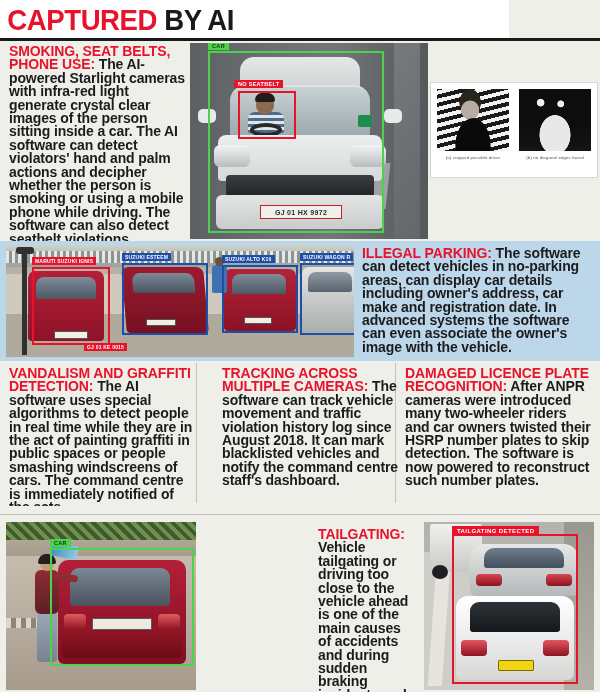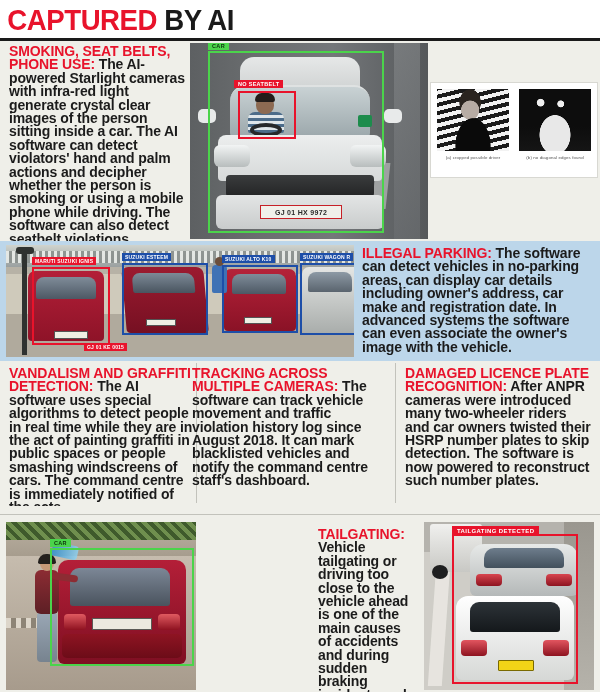--- a/index.html
+++ b/index.html
@@ -11,21 +11,21 @@
   }
   .page {
     position: relative;
     width: 600px; height: 692px;
     background: #efefe9;
   }
 
   
   .header {
     position: absolute; left: 0; top: 0;
-    width: 600px; height: 40px;
+    width: 509px; height: 40px;
     background: #ffffff;
     display: flex; align-items: center;
   }
   .header-title {
     font-size: 30px;
     font-weight: 800;
     letter-spacing: -0.5px;
     line-height: 34px;
     padding-left: 8px;
     white-space: nowrap;
@@ -279,21 +279,21 @@
     position:absolute; left:362px; top:6px; width:232px;
   }
 
   
   .row3{
     position:absolute; left:0; top:361px; width:600px; height:145px;
     background:#efefe9;
   }
   .col3{ position:absolute; top:6px; width:186px; }
   .c3a{ left:9px; }
-  .c3b{ left:192px; }
+  .c3b{ left:222px; }
   .c3c{ left:405px; }
   .vdiv{ position:absolute; top:2px; width:1px; height:140px; background:#c2c2bb; }
   .vd1{ left:196px; } .vd2{ left:395px; }
 
   
   .row4{
     position:absolute; left:0; top:506px; width:600px; height:186px;
     background:#efefe9;
   }
   .img-vandal{

